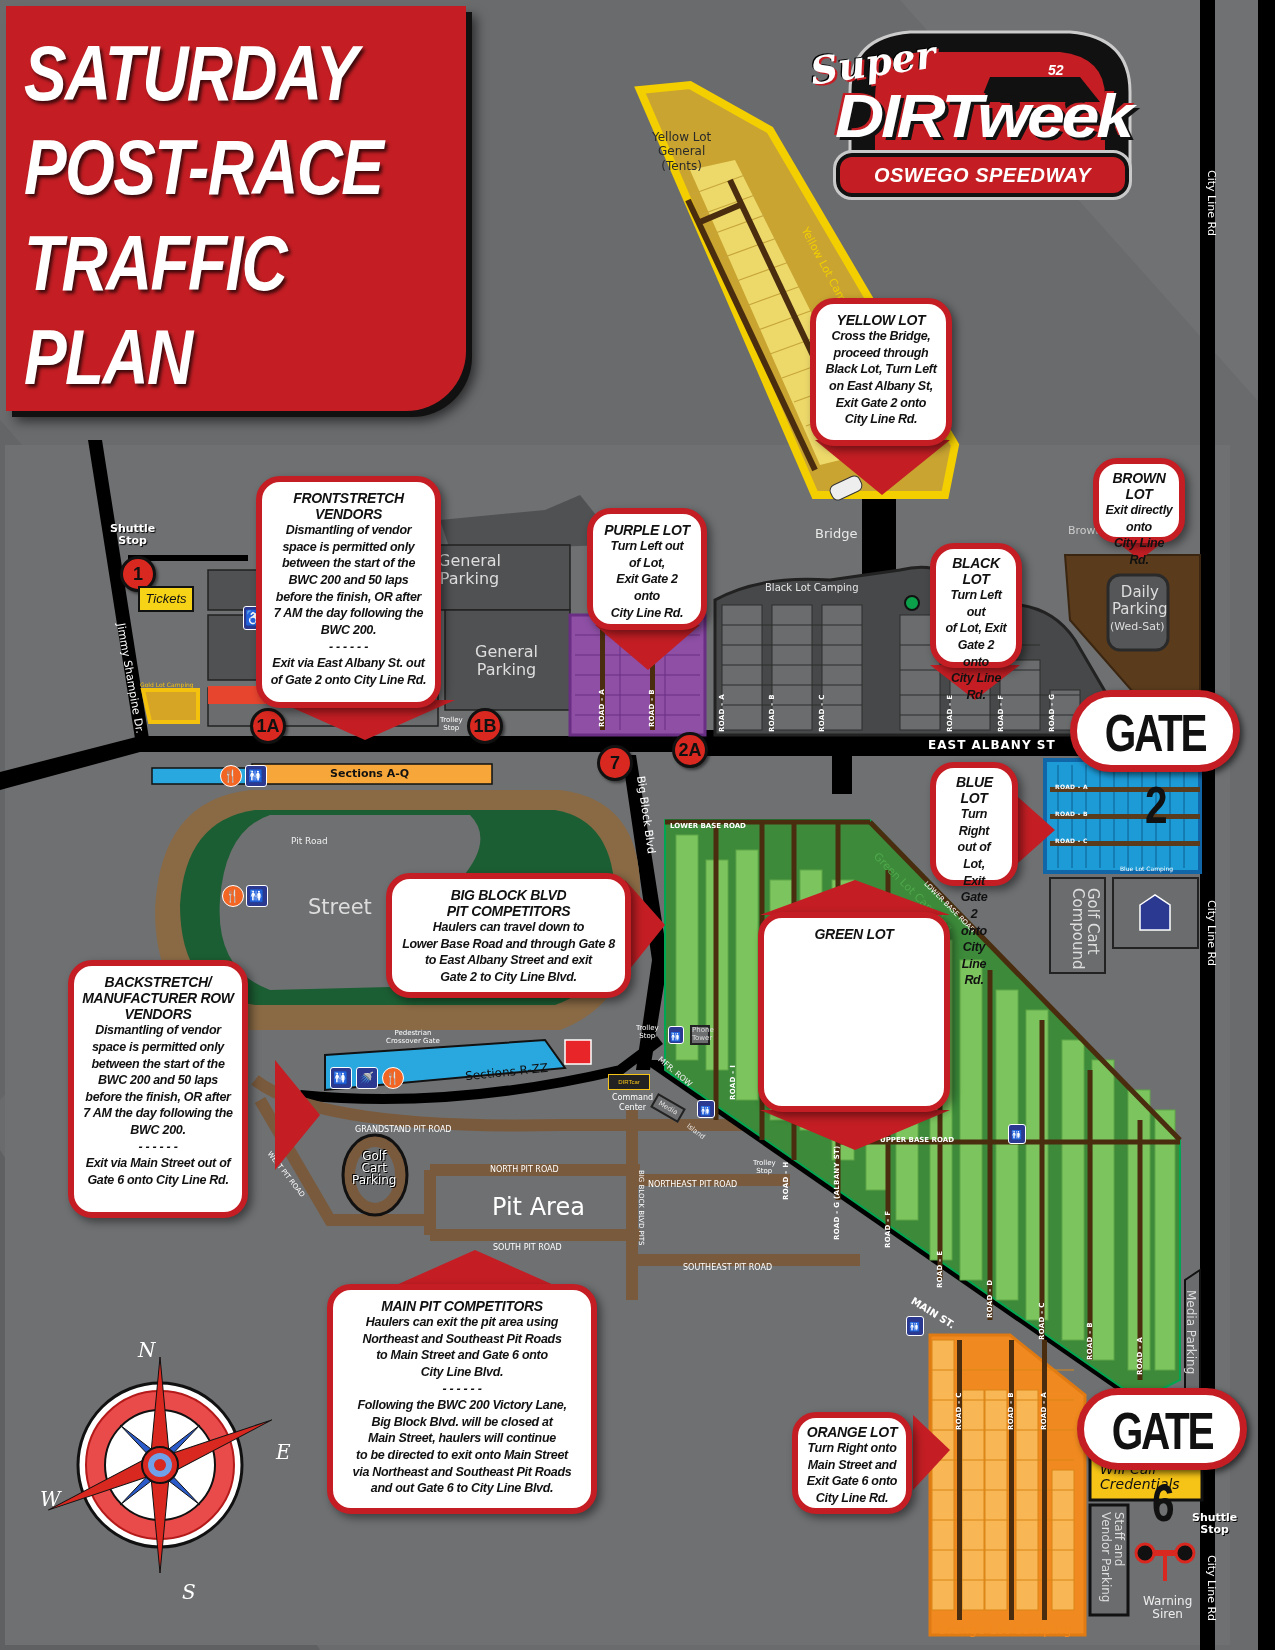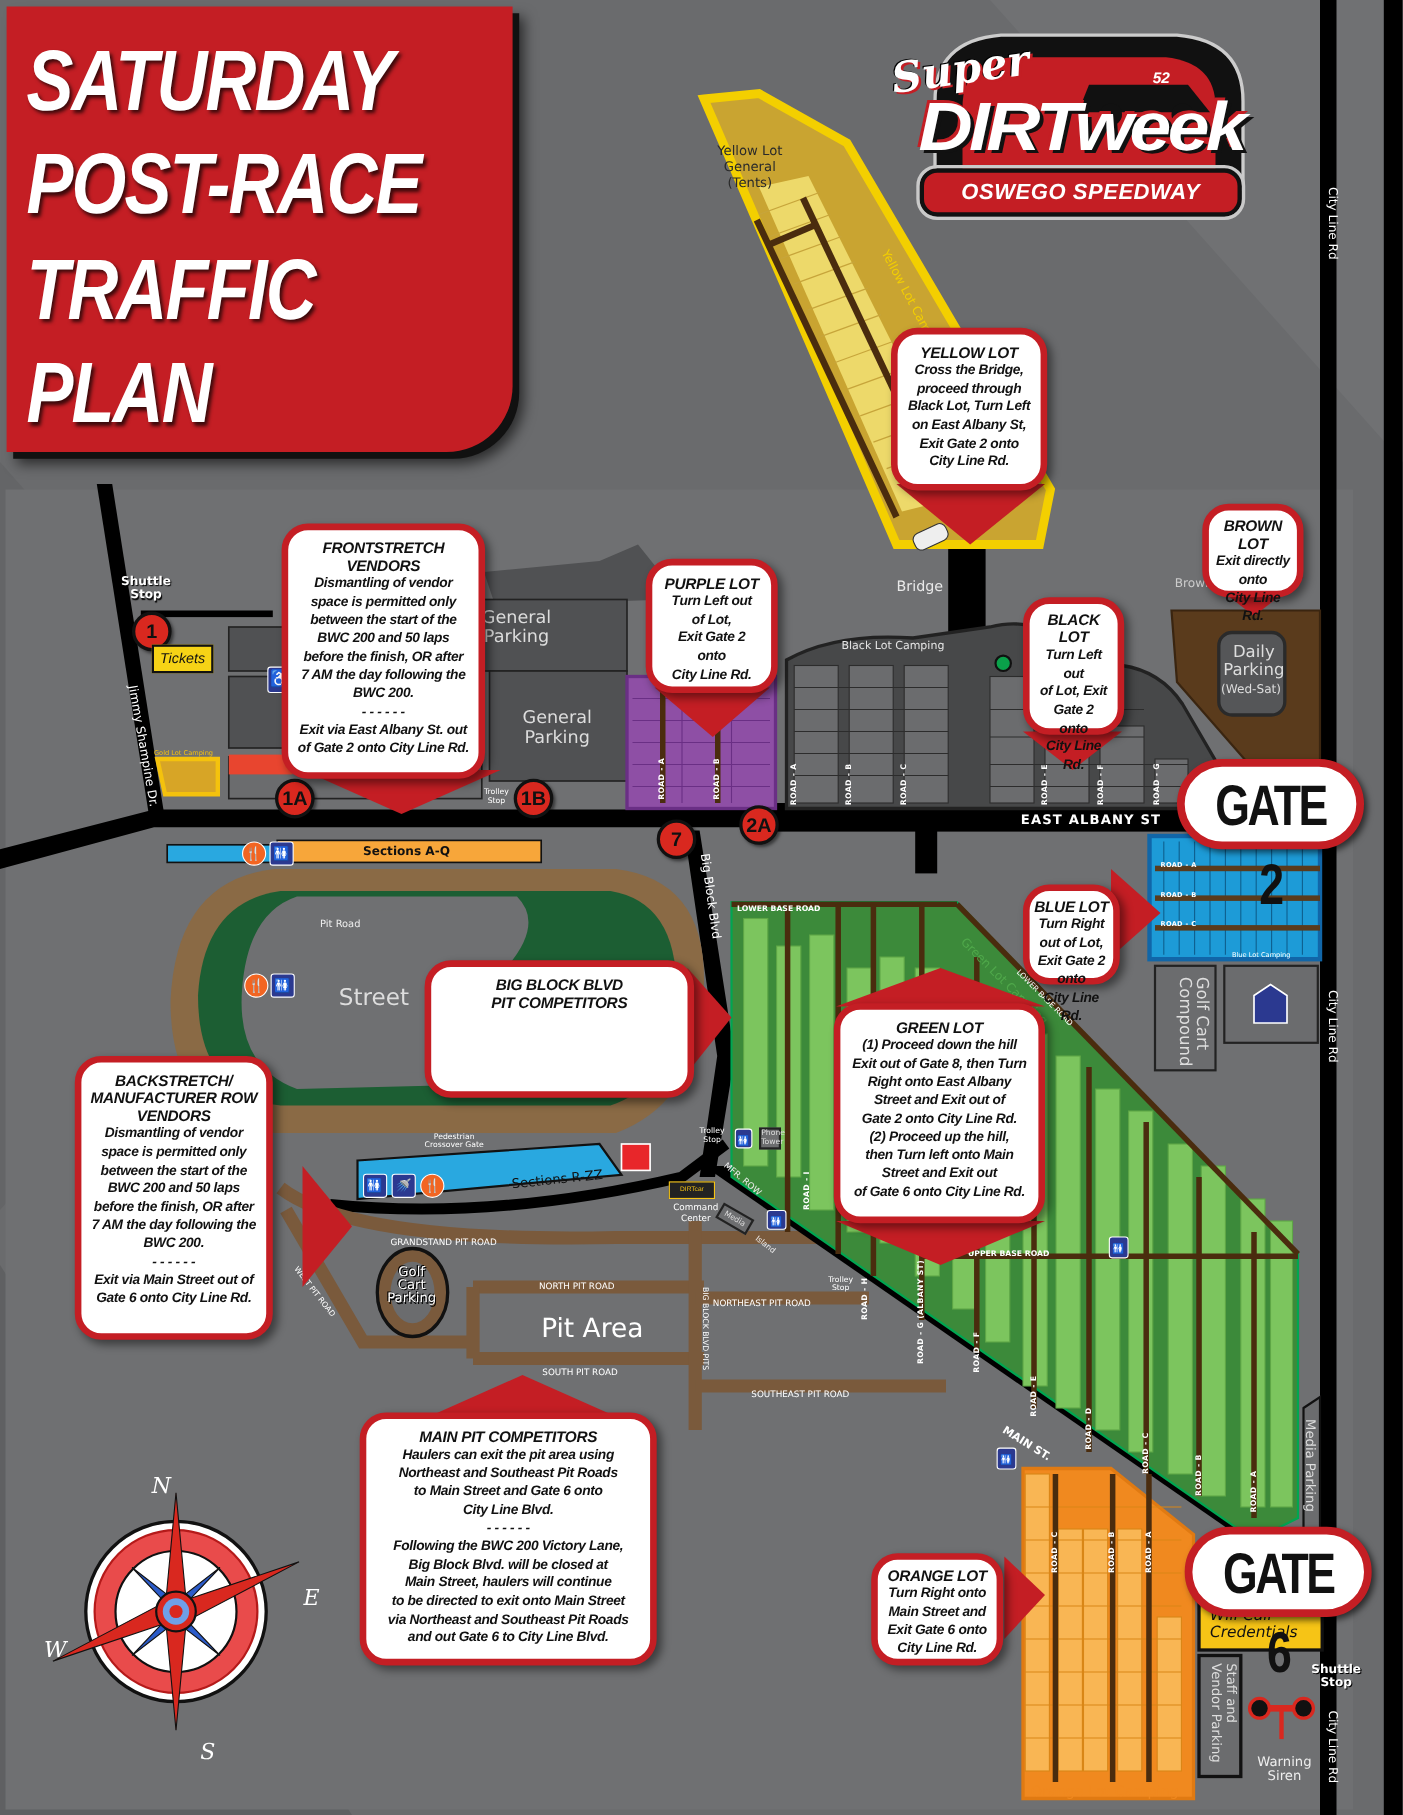--- a/index.html
+++ b/index.html
@@ -475,43 +475,38 @@
 Gate 2
 onto
 City Line Rd.</span>
   </div>
   <div class="callout" style="left:1093px;top:458px;width:92px;height:85px;padding:6px 4px">
     <span class="ct">BROWN LOT</span>
     <span class="cb">Exit directly
 onto
 City Line Rd.</span>
   </div>
-  <div class="callout" style="left:930px;top:804px;width:88px;height:91px;padding:6px 4px">
+  <div class="callout" style="left:930px;top:762px;width:88px;height:124px;padding:6px 20px">
     <span class="ct">BLUE LOT</span>
     <span class="cb">Turn Right
 out of Lot,
 Exit Gate 2
 onto
 City Line Rd.</span>
   </div>
   <div class="callout" style="left:386px;top:873px;width:245px;height:125px">
     <span class="ct" style="white-space:pre-line">BIG BLOCK BLVD
 PIT COMPETITORS</span>
+    <span class="cb">Haulers can travel down to
+Lower Base Road and through Gate 8
+to East Albany Street and exit
+Gate 2 to City Line Blvd.</span>
   </div>
   <div class="callout" style="left:758px;top:912px;width:192px;height:200px">
     <span class="ct">GREEN LOT</span>
-    <span class="cb">(1) Proceed down the hill
-Exit out of Gate 8, then Turn
-Right onto East Albany
-Street and Exit out of
-Gate 2 onto City Line Rd.
-(2) Proceed up the hill,
-then Turn left onto Main
-Street and Exit out
-of Gate 6 onto City Line Rd.</span>
   </div>
   <div class="callout" style="left:68px;top:960px;width:180px;height:258px">
     <span class="ct" style="white-space:pre-line">BACKSTRETCH/
 MANUFACTURER ROW
 VENDORS</span>
     <span class="cb">Dismantling of vendor
 space is permitted only
 between the start of the
 BWC 200 and 50 laps
 before the finish, OR after

